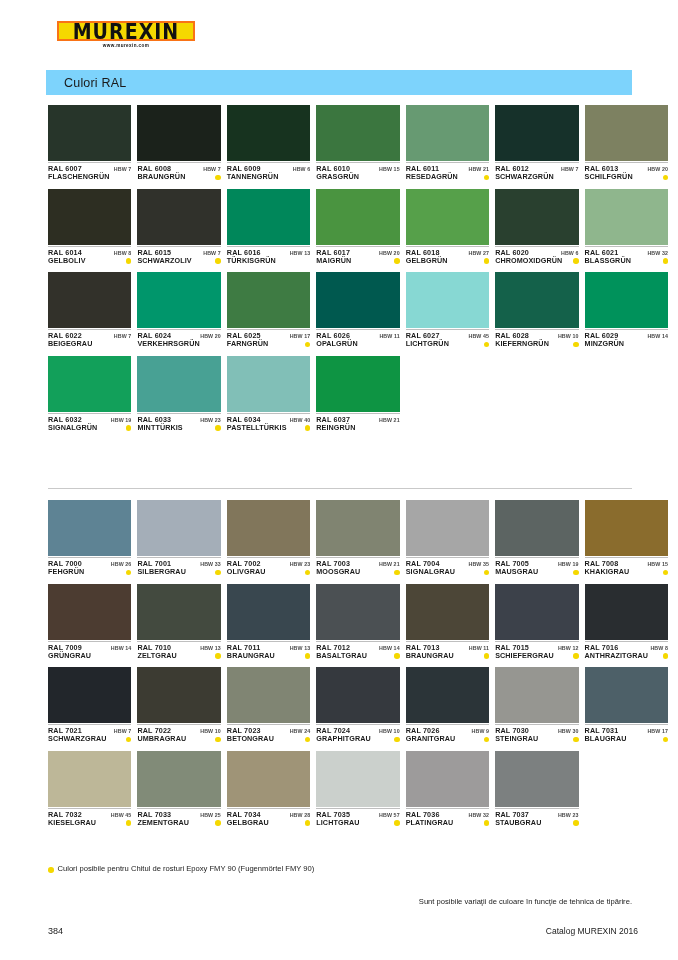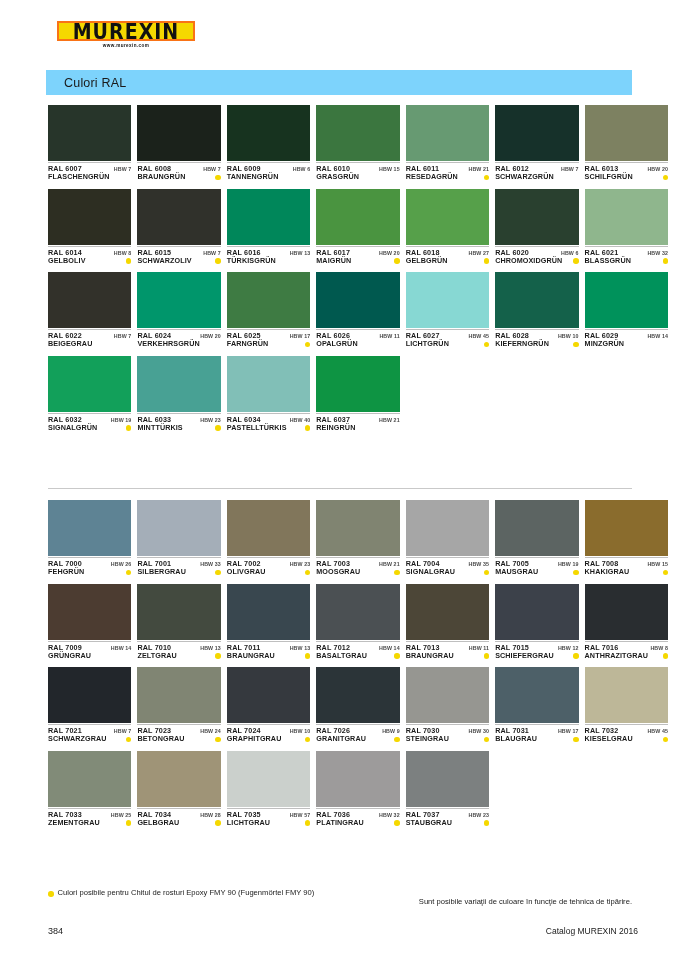--- a/index.html
+++ b/index.html
@@ -125,21 +125,21 @@
     background: #f5d800;
     flex: 0 0 auto;
     margin-left: 3px;
     align-self: center;
   }
   .dot.hidden { visibility: hidden; }
 
   
   .footer-note {
     position: absolute;
-    left: 48px; top: 888px;
+    left: 48px; top: 864px;
     display: flex; align-items: flex-start;
     max-width: 360px;
   }
   .footer-note .dot {
     margin-left: 0; margin-right: 4px; margin-top: 3px;
     align-self: flex-start;
   }
   .footer-note-text {
     font-size: 7.6px;
     color: #1a1a1a;
@@ -703,20 +703,33 @@
             <span class="ral">RAL 7021</span>
             <span class="hbw">HBW 7</span>
           </div>
           <div class="meta-row">
             <span class="name">SCHWARZGRAU</span>
             <span class="dot"></span>
           </div>
         </div>
       </div>
       <div class="cell">
+        <div class="chip" style="background: rgb(60, 59, 50);"></div>
+        <div class="meta">
+          <div class="meta-row">
+            <span class="ral">RAL 7022</span>
+            <span class="hbw">HBW 10</span>
+          </div>
+          <div class="meta-row">
+            <span class="name">UMBRAGRAU</span>
+            <span class="dot"></span>
+          </div>
+        </div>
+      </div>
+      <div class="cell">
         <div class="chip" style="background: rgb(128, 133, 115);"></div>
         <div class="meta">
           <div class="meta-row">
             <span class="ral">RAL 7023</span>
             <span class="hbw">HBW 24</span>
           </div>
           <div class="meta-row">
             <span class="name">BETONGRAU</span>
             <span class="dot"></span>
           </div>

